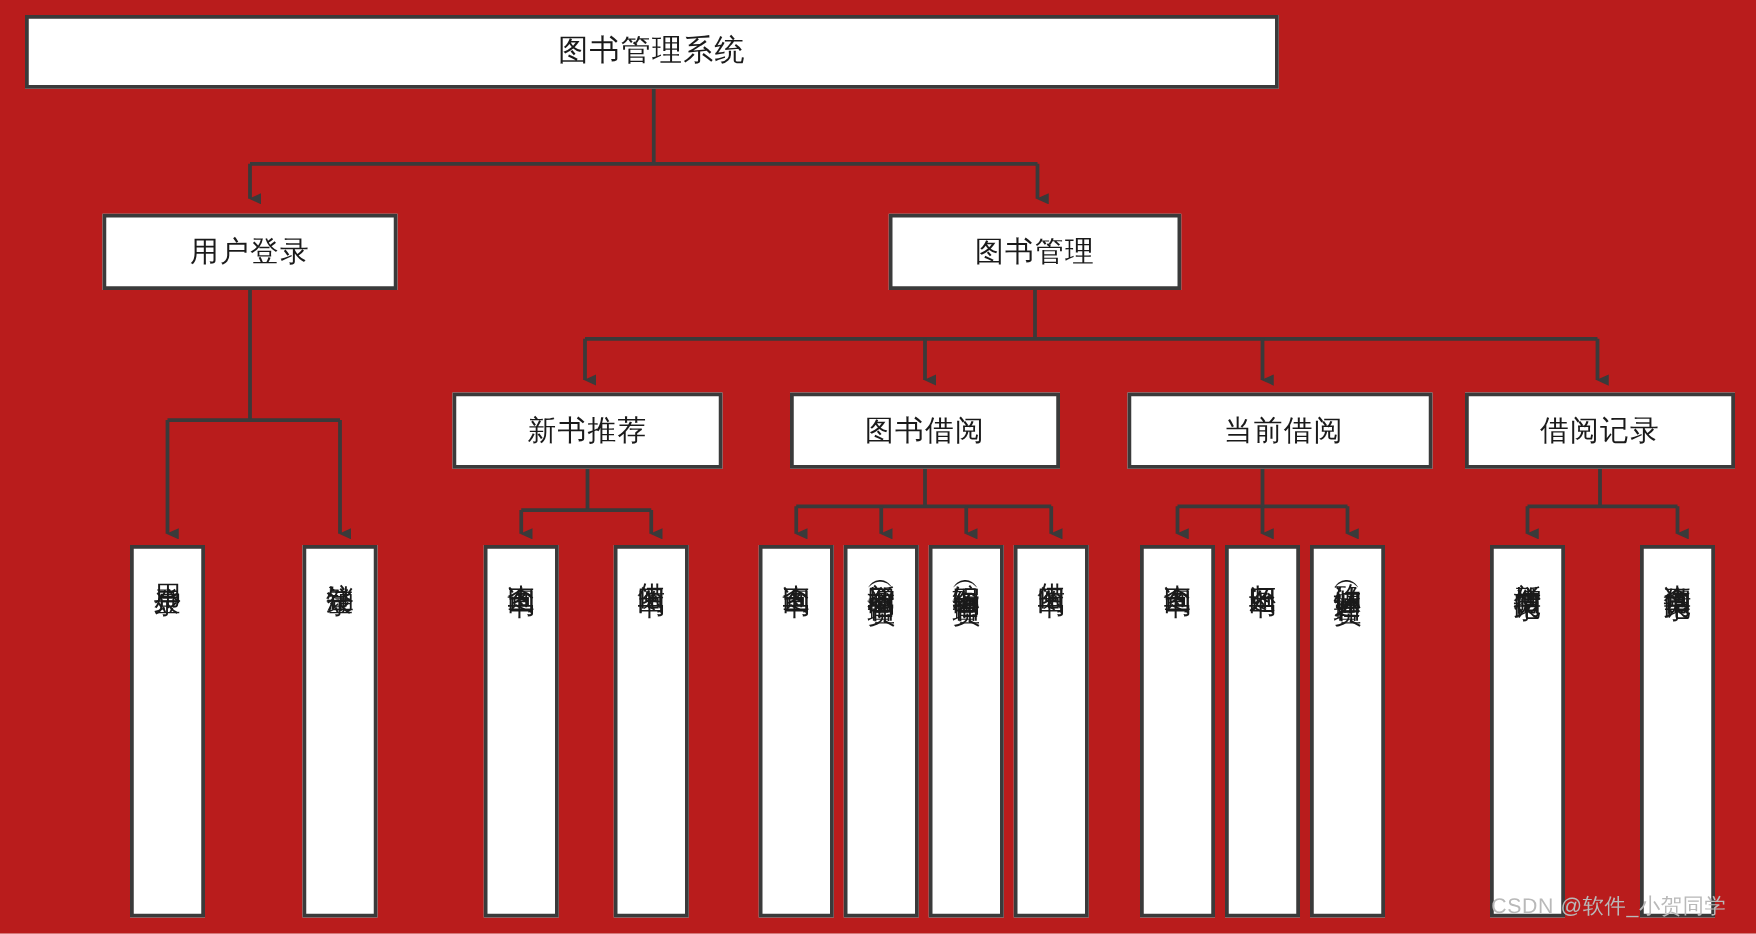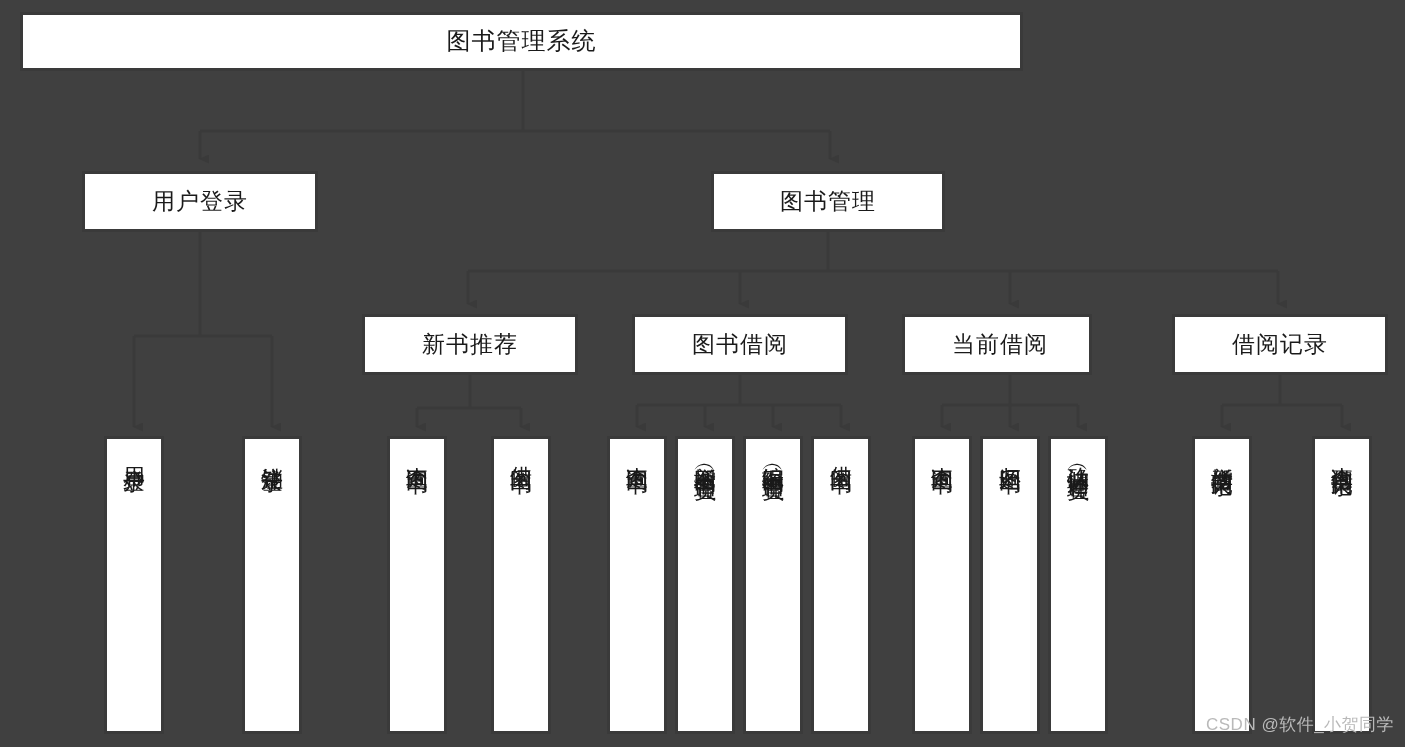--- a/index.html
+++ b/index.html
@@ -8,21 +8,21 @@
     padding: 0;
     background: #ffffff;
   }
   body {
     font-family: "Liberation Sans", "DejaVu Sans", sans-serif;
   }
   #canvas {
     position: relative;
     width: 1405px;
     height: 747px;
-    background: #404040;
+    background: #b91c1c;
     overflow: hidden;
   }
   svg#wires {
     position: absolute;
     left: 0;
     top: 0;
     width: 1405px;
     height: 747px;
     pointer-events: none;
   }
@@ -65,21 +65,20 @@
   .watermark {
     position: absolute;
     left: 1193px;
     top: 713px;
     font-size: 17px;
     color: #b9b9b9;
     letter-spacing: 0.5px;
     z-index: 5;
     white-space: nowrap;
     font-family: "Liberation Sans", "DejaVu Sans", sans-serif;
-    margin-left: 13px;
   }
 </style>
 </head>
 <body>
 
 <div id="canvas">
 
   <svg id="wires" viewBox="0 0 1405 747">
     <defs>
       <marker id="arrow" markerWidth="9" markerHeight="10" refX="4.5" refY="9" orient="auto" markerUnits="userSpaceOnUse">
@@ -140,21 +139,21 @@
   <div class="node horiz" style="left:711px; top:171px; width:234px; height:61px;justify-content:center;">
     <span>图书管理</span>
   </div>
 
   <div class="node horiz" style="left:632px; top:314px; width:216px; height:61px;">
     <span>图书借阅</span>
   </div>
   <div class="node horiz" style="left:362px; top:314px; width:216px; height:61px;">
     <span>新书推荐</span>
   </div>
-  <div class="node horiz" style="left:902px; top:314px; width:190px; height:61px;padding-left:12px;">
+  <div class="node horiz" style="left:902px; top:314px; width:244px; height:61px;padding-left:12px;">
     <span>当前借阅</span>
   </div>
   <div class="node horiz" style="left:1172px; top:314px; width:216px; height:61px;justify-content:center;">
     <span>借阅记录</span>
   </div>
 
   <div class="node leaf" style="left:104px; top:436px; width:60px; height:298px;">
     <span>用户登录</span>
   </div>
   <div class="node leaf" style="left:242px; top:436px; width:60px; height:298px;">

